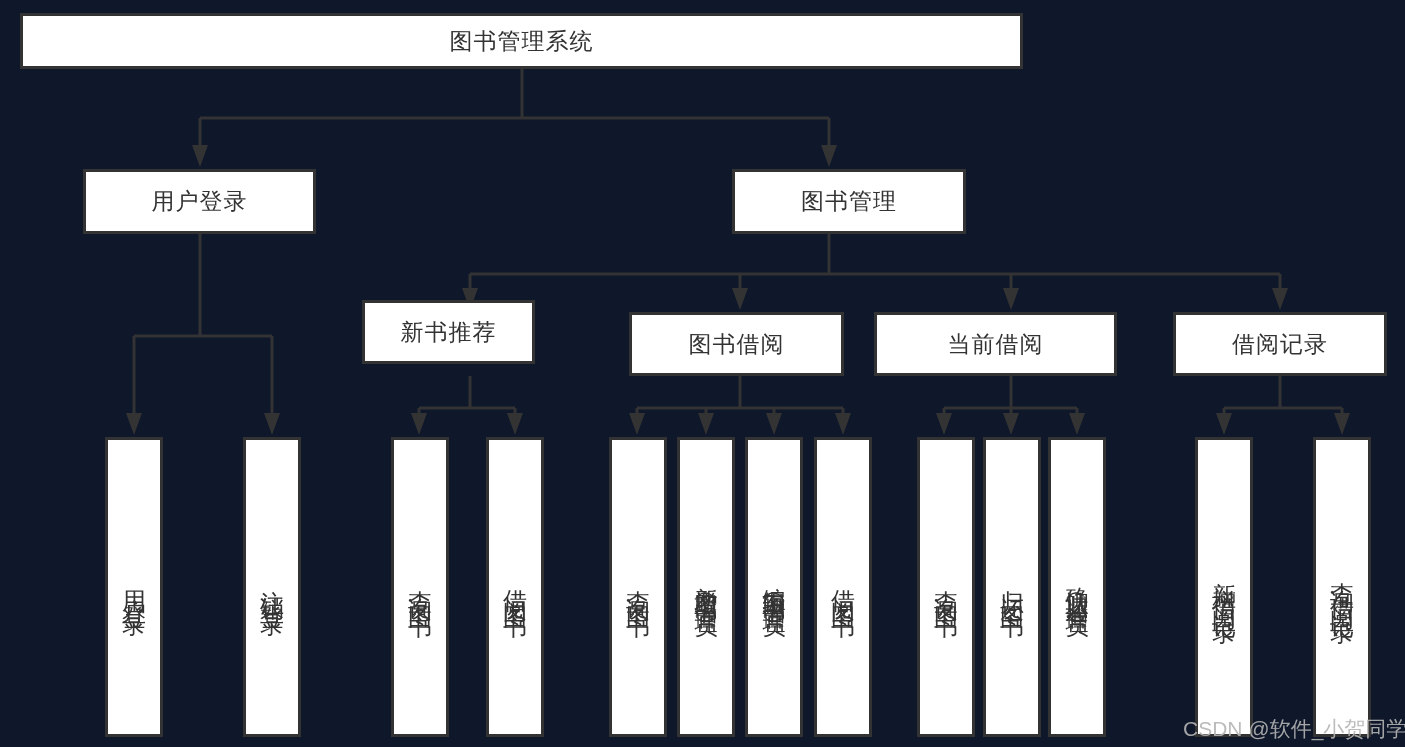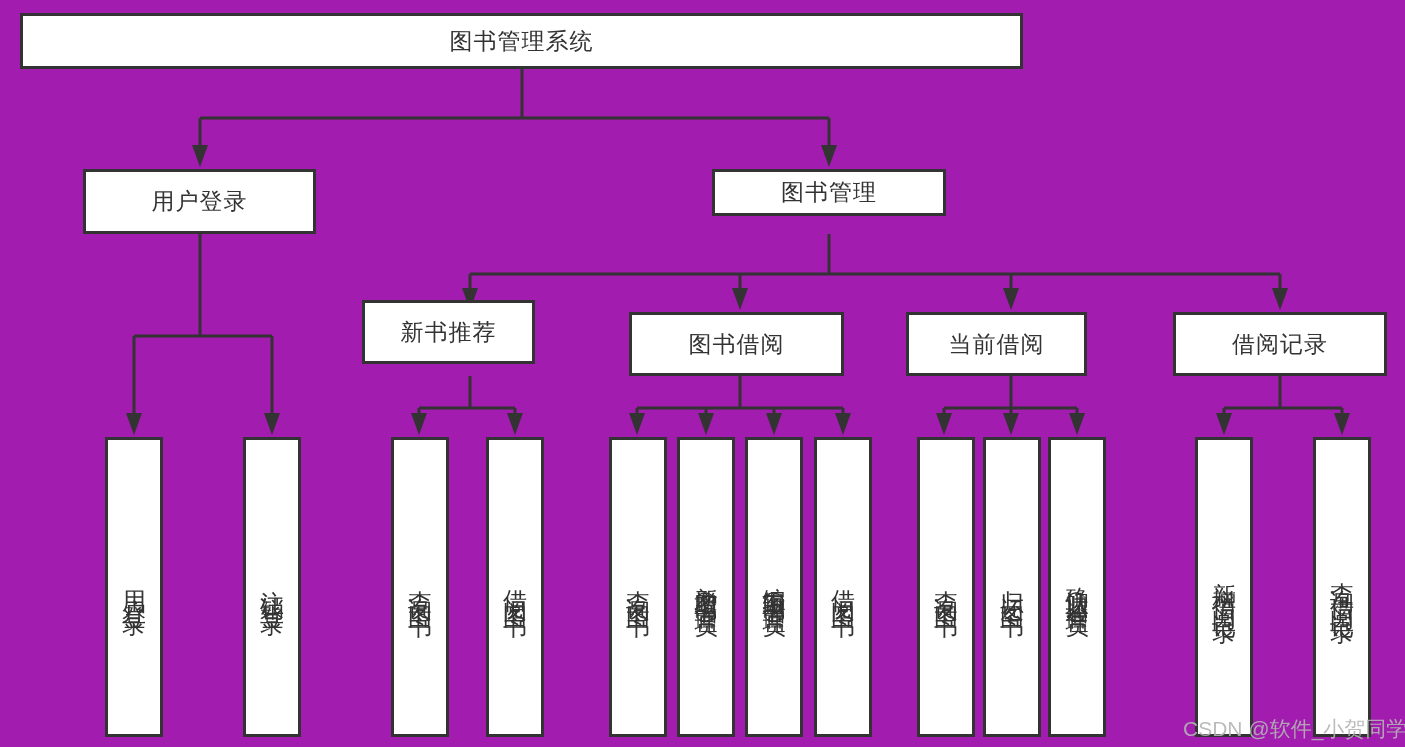--- a/index.html
+++ b/index.html
@@ -1,21 +1,21 @@
 <!DOCTYPE html>
 <html><head>
 <meta charset="utf-8">
 <style>
   html,body { margin:0; padding:0; background:#ffffff; }
   body { font-family: "Liberation Sans", sans-serif; }
   .canvas {
     position: relative;
     width: 1405px;
     height: 747px;
-    background: #a21caf;
+    background: #0f172a;
     overflow: hidden;
   }
   .connectors {
     position: absolute;
     left: 0; top: 0;
     width: 1405px; height: 747px;
     z-index: 1;
   }
   .node {
     position: absolute;
@@ -112,31 +112,31 @@
     </g>
   </svg>
 
   <div class="node" style="left:20px;top:13px;width:1003px;height:56px">
     <span class="hlabel">图书管理系统</span>
   </div>
 
   <div class="node" style="left:83px;top:169px;width:233px;height:65px">
     <span class="hlabel">用户登录</span>
   </div>
-  <div class="node" style="left:712px;top:169px;width:234px;height:47px">
+  <div class="node" style="left:732px;top:169px;width:234px;height:65px">
     <span class="hlabel">图书管理</span>
   </div>
 
   <div class="node" style="left:362px;top:300px;width:173px;height:64px">
     <span class="hlabel">新书推荐</span>
   </div>
   <div class="node" style="left:629px;top:312px;width:215px;height:64px">
     <span class="hlabel">图书借阅</span>
   </div>
-  <div class="node" style="left:906px;top:312px;width:181px;height:64px">
+  <div class="node" style="left:874px;top:312px;width:243px;height:64px">
     <span class="hlabel">当前借阅</span>
   </div>
   <div class="node" style="left:1173px;top:312px;width:214px;height:64px">
     <span class="hlabel">借阅记录</span>
   </div>
 
   <div class="vnode" style="left:105px">
     <span class="vlabel">用户登录</span>
   </div>
   <div class="vnode" style="left:243px">

